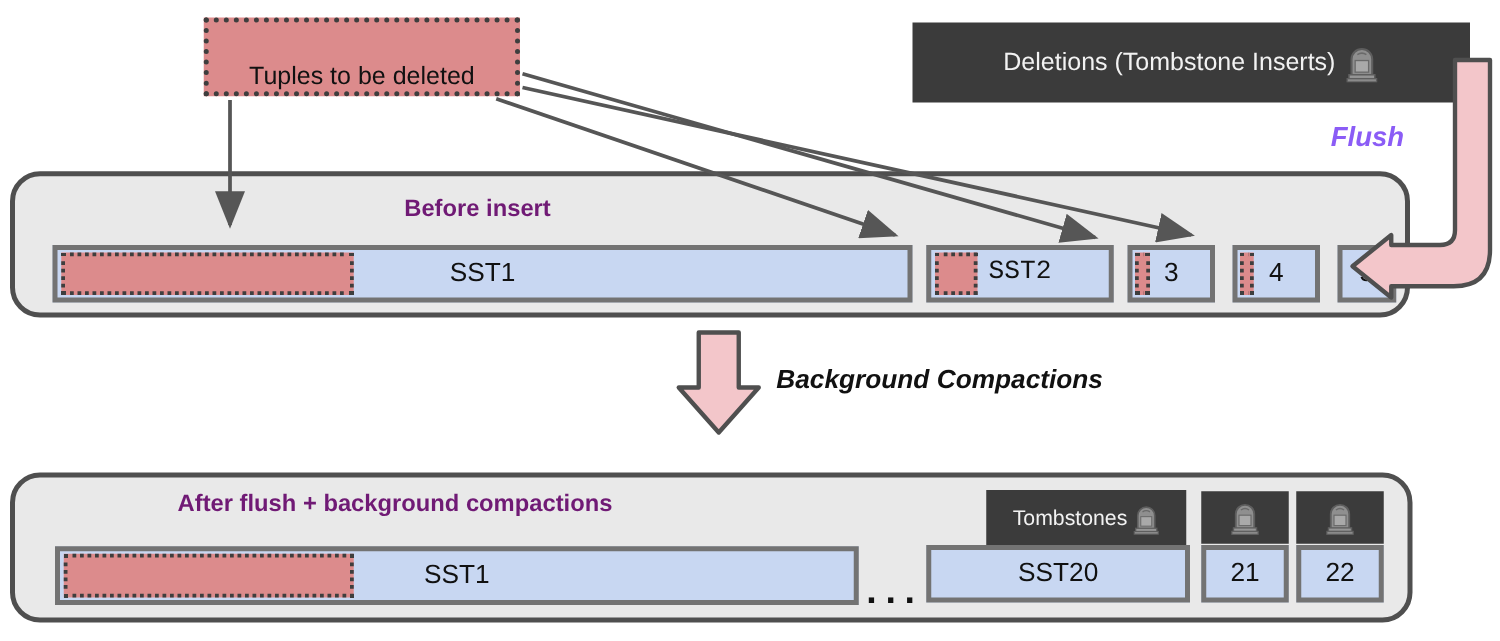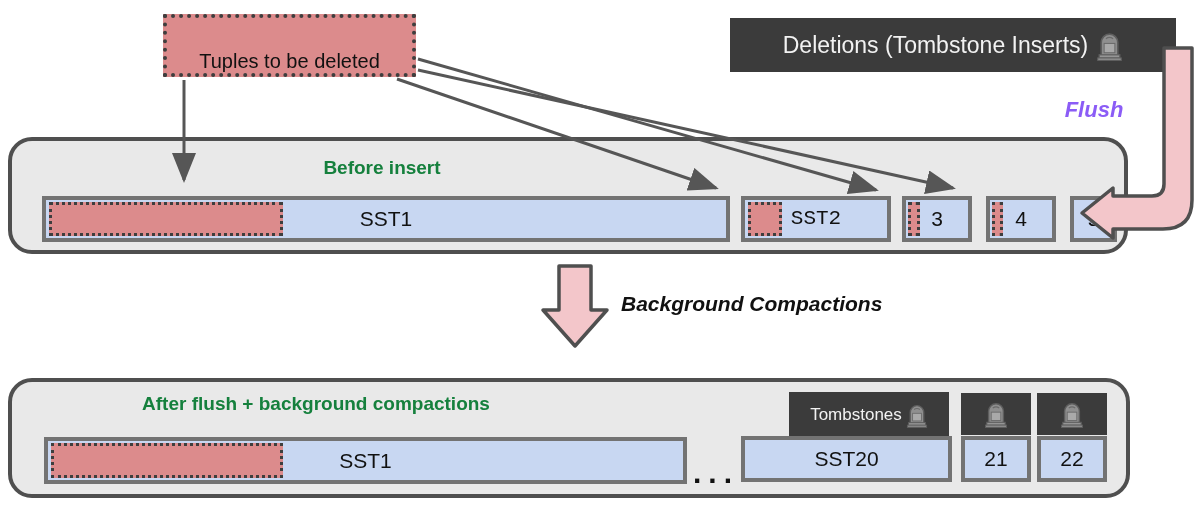--- a/index.html
+++ b/index.html
@@ -1,32 +1,32 @@
 <!DOCTYPE html>
 <html><head>
 <meta charset="utf-8">
 <style>
   html,body{margin:0;padding:0;background:#ffffff;font-family:"Liberation Sans",sans-serif;}
   #stage{position:relative;width:1200px;height:513px;background:#ffffff;overflow:hidden;}
 
   .panel{position:absolute;background:#E9E9E9;border:4px solid #4F4F4F;border-radius:24px;box-sizing:border-box;}
-  .panel-title{position:absolute;text-align:center;font-weight:bold;font-size:19px;color:#15803d;}
+  .panel-title{position:absolute;text-align:center;font-weight:bold;font-size:19px;color:#701a75;}
 
   .bar{position:absolute;background:#C8D7F2;border:4px solid #737373;box-sizing:border-box;z-index:2;}
   .bar-label{position:absolute;left:0;right:0;top:50%;transform:translateY(-54%);text-align:center;
              font-size:21px;color:#111;line-height:1;}
   .deleted-region{position:absolute;background:#DC8B8C;border:3px dotted #3E3E3E;box-sizing:border-box;}
 
   .tuples-box{position:absolute;left:163px;top:14px;width:253px;height:63px;background:#DC8B8C;
               border:4px dotted #3E3E3E;box-sizing:border-box;display:flex;align-items:flex-end;
               justify-content:center;font-size:20px;color:#111;}
 
   .dark-banner{position:absolute;background:#3B3B3B;color:#F2F2F2;display:flex;align-items:center;
                justify-content:center;gap:8px;box-sizing:border-box;}
-  #deletions-banner{left:730px;top:18px;width:446px;height:54px;font-size:23px;}
+  #deletions-banner{left:730px;top:18px;width:446px;height:64px;font-size:20px;}
   #tombstones-banner{font-size:17px;gap:4px;z-index:1;}
   .ts-square{z-index:1;}
 
   .flush-label{position:absolute;left:1030px;top:97px;width:128px;text-align:center;
                font-weight:bold;font-style:italic;font-size:22px;color:#8b5cf6;}
   .bc-label{position:absolute;left:621px;top:292px;font-weight:bold;font-style:italic;
             font-size:21px;color:#111;}
 
   .dots{position:absolute;font-weight:bold;font-size:30px;letter-spacing:7px;color:#111;line-height:1;}
 

